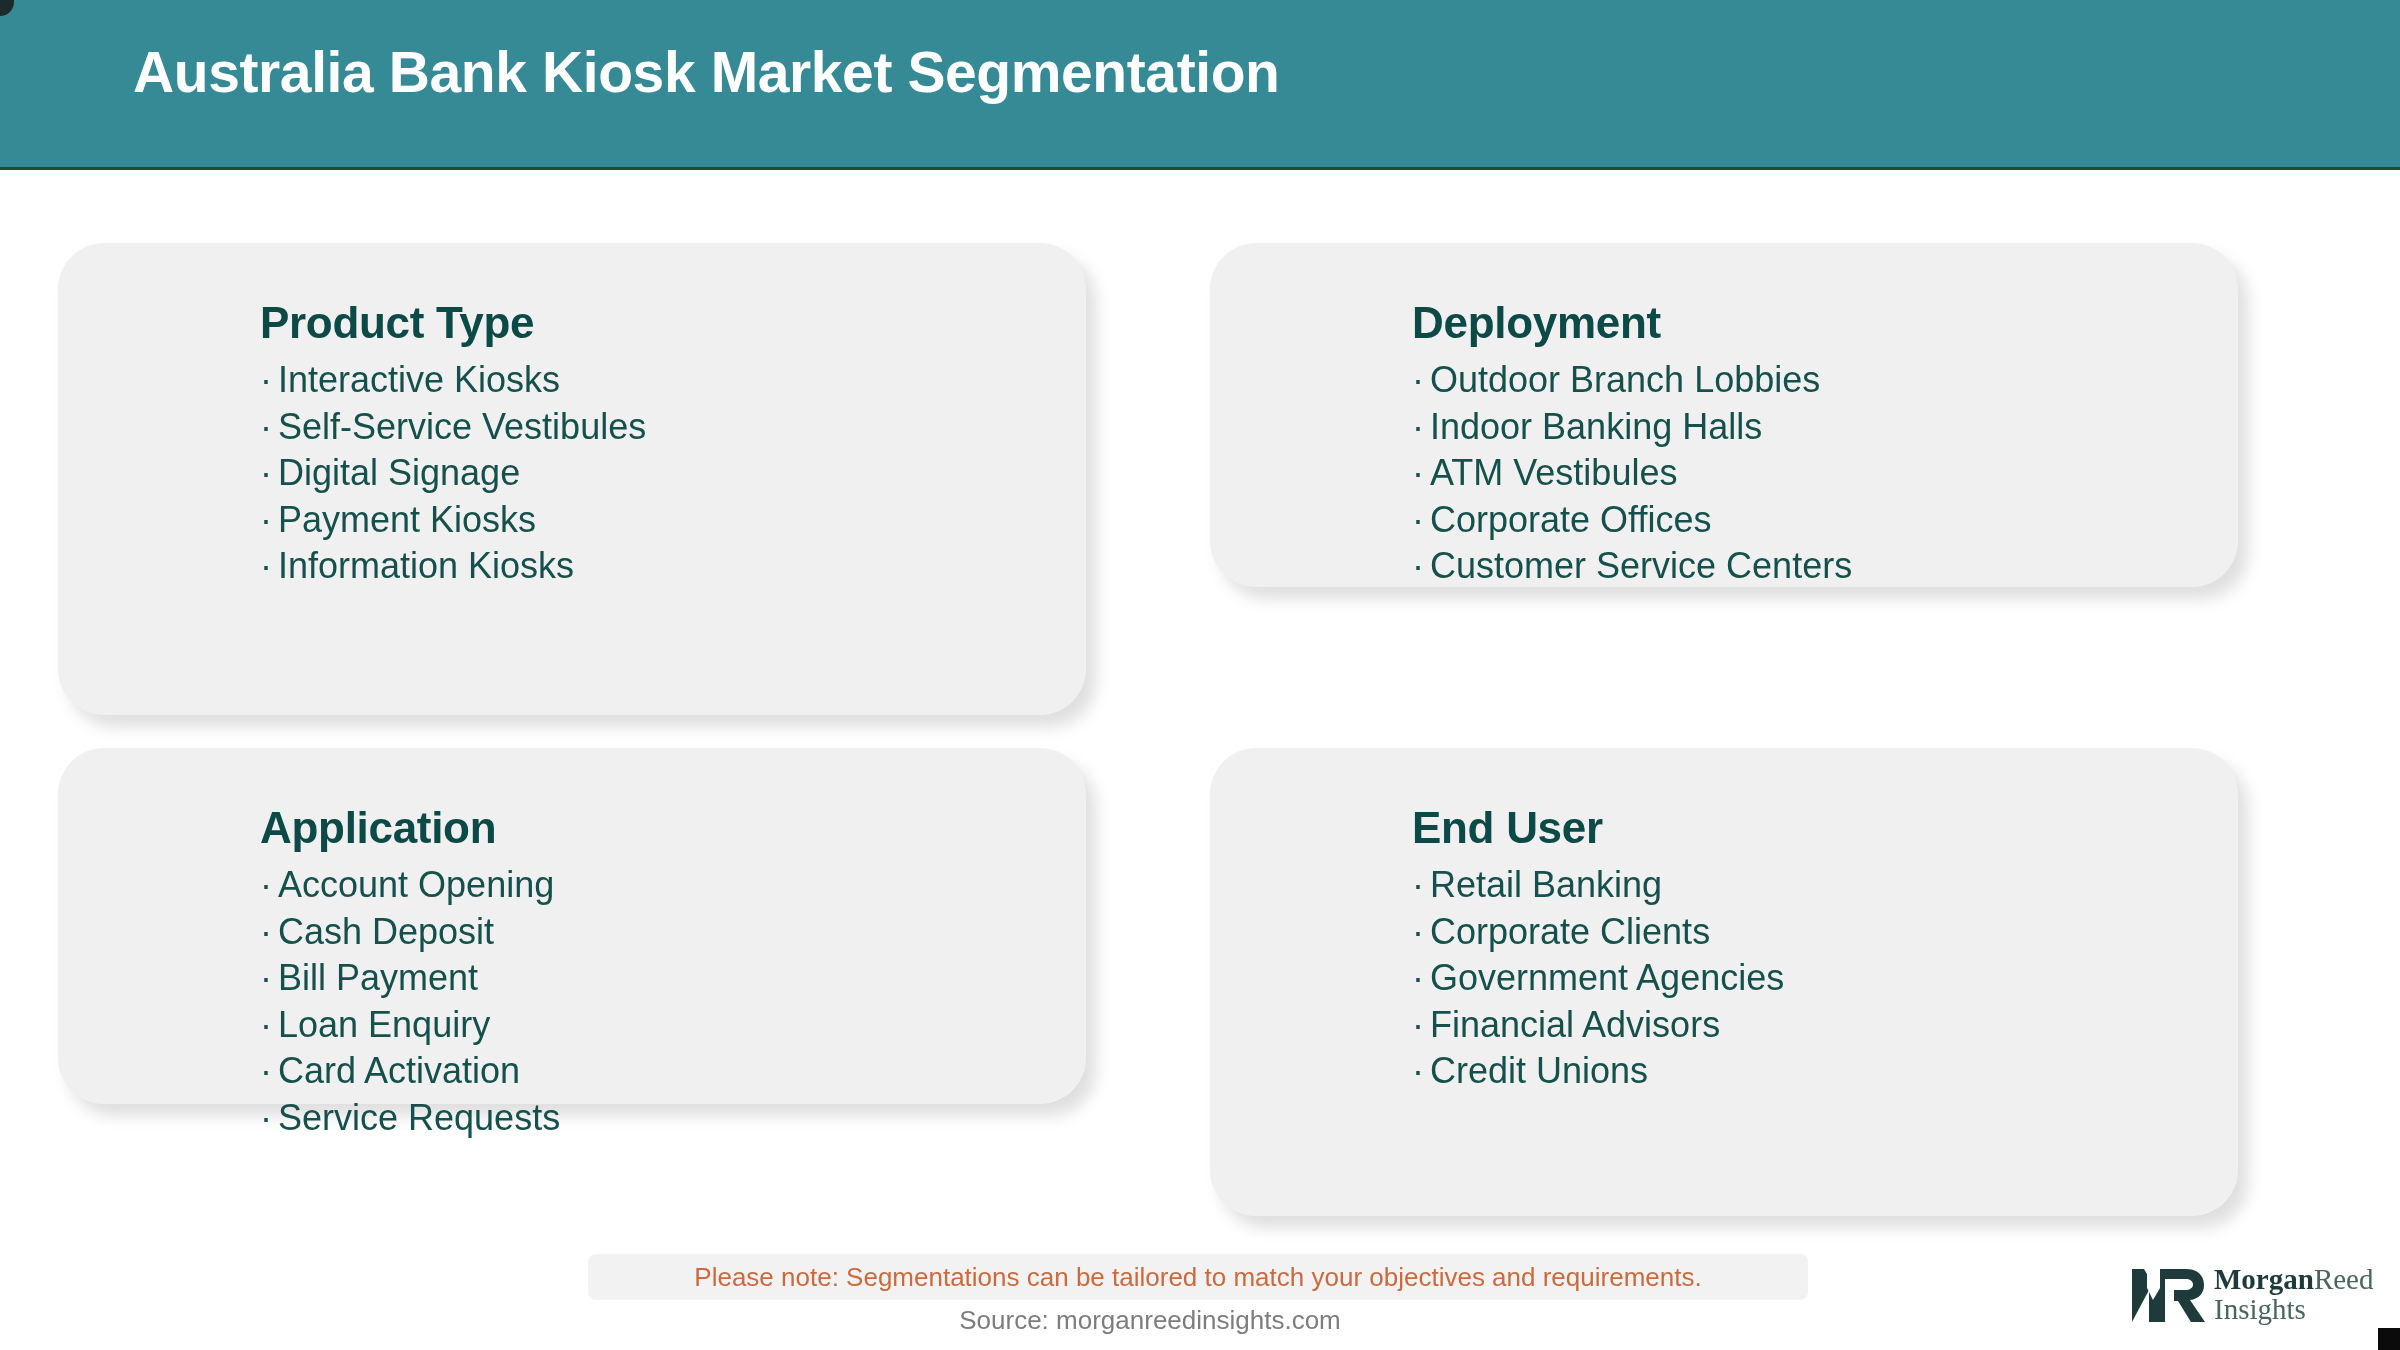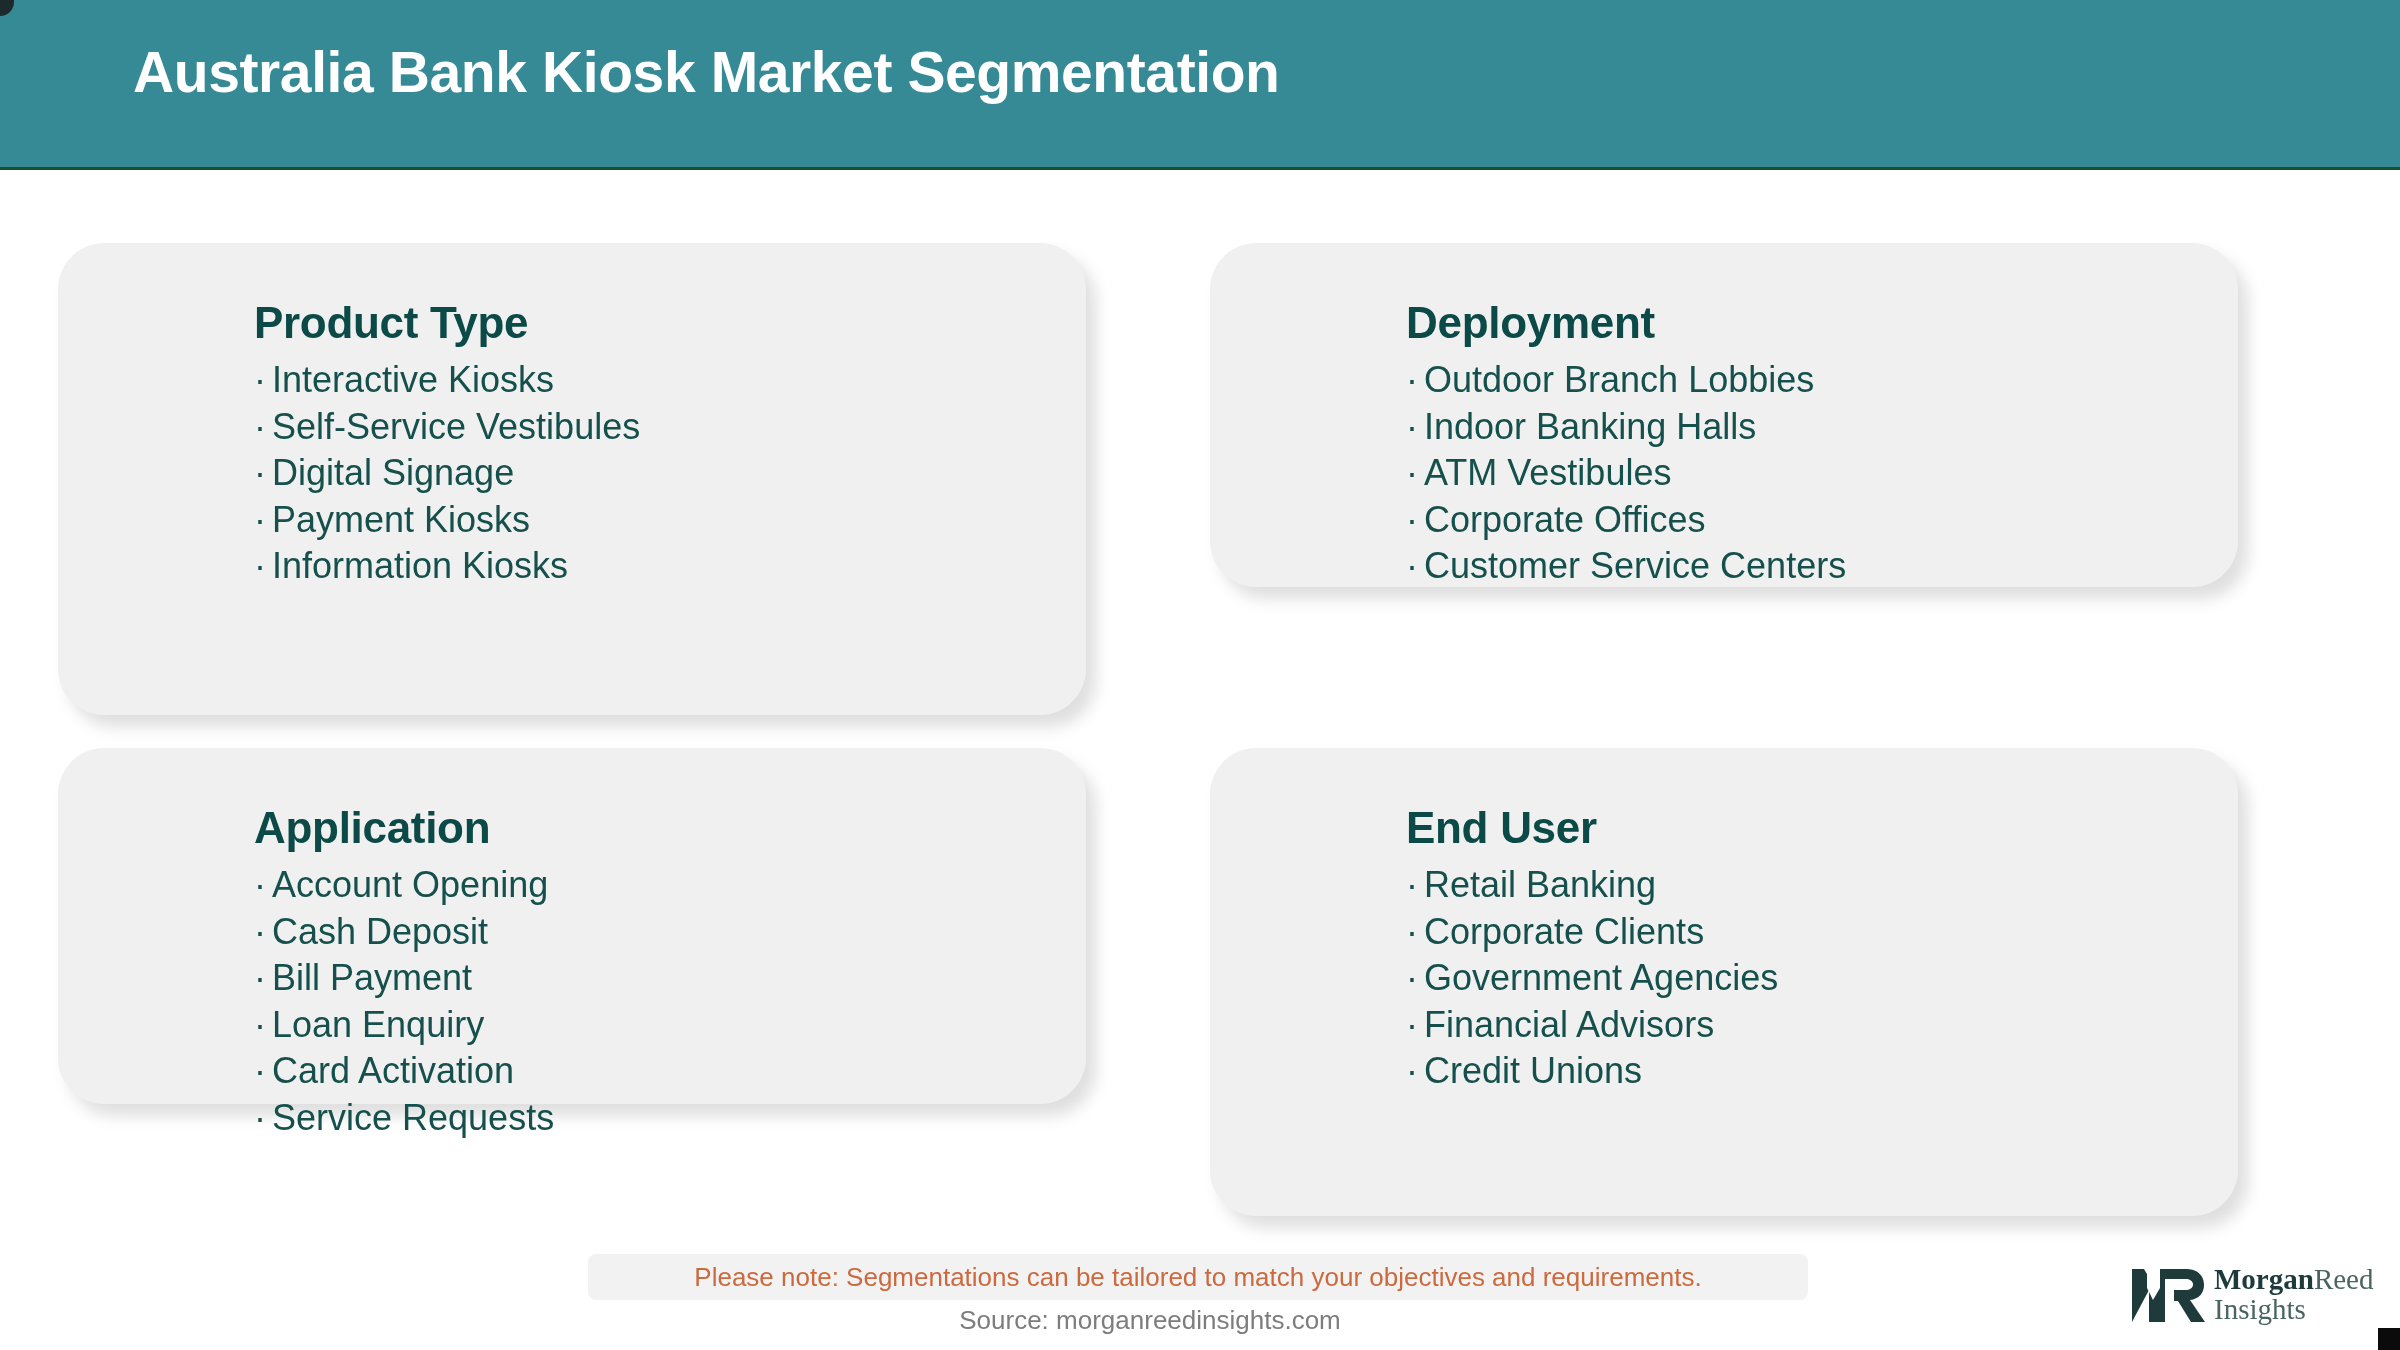--- a/index.html
+++ b/index.html
@@ -64,21 +64,21 @@
     box-shadow: 10px 12px 16px rgba(0,0,0,0.13);
     box-sizing: border-box;
   }
   .card-1 { left: 58px;   top: 243px;  width: 1028px; height: 472px; }
   .card-2 { left: 1210px; top: 243px;  width: 1028px; height: 344px; }
   .card-3 { left: 58px;   top: 748px;  width: 1028px; height: 356px; }
   .card-4 { left: 1210px; top: 748px;  width: 1028px; height: 468px; }
 
   .card-inner {
     position: absolute;
-    left: 196px;
+    left: 202px;
     top: 56px;
     right: 40px;
   }
   .card-title {
     font-size: 44px;
     font-weight: bold;
     color: #0B4A47;
     letter-spacing: -0.3px;
     line-height: 1.1;
     margin: 0 0 10px 0;

